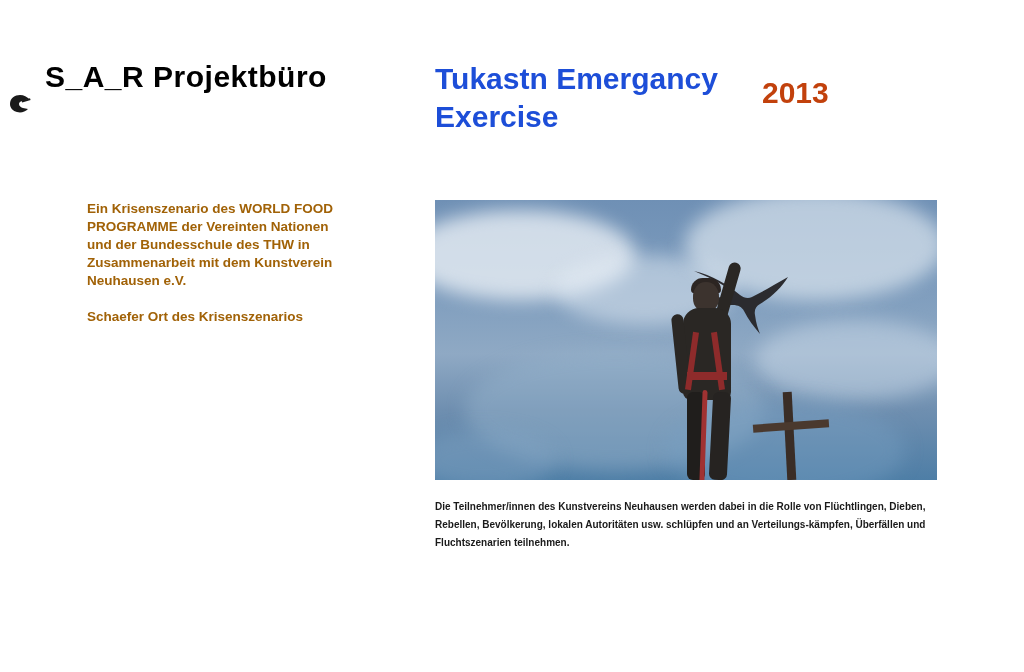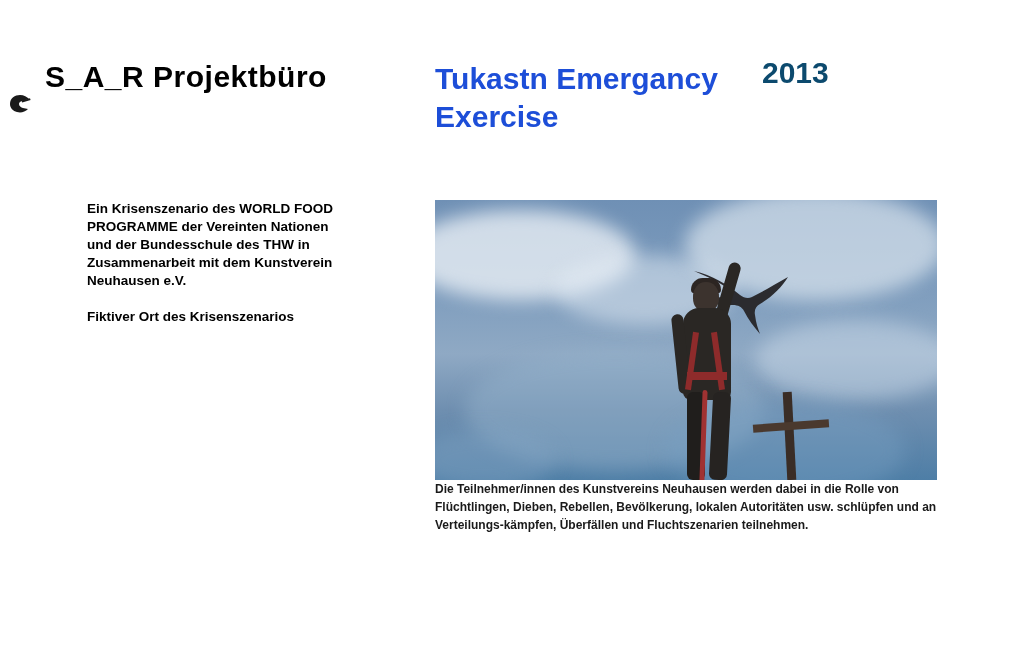--- a/index.html
+++ b/index.html
@@ -48,36 +48,36 @@
     top: 60px;
     width: 300px;
     font-size: 30px;
     font-weight: bold;
     line-height: 38px;
     color: #1d4ed8;
   }
   .project-year {
     position: absolute;
     left: 762px;
-    top: 56px;
+    top: 76px;
     font-size: 30px;
     font-weight: bold;
-    color: #0c4a6e;
+    color: #c2410c;
   }
 
   
   .left-col {
     position: absolute;
     left: 87px;
     top: 200px;
     width: 262px;
     font-size: 13.5px;
     font-weight: bold;
     line-height: 18px;
-    color: #000000;
+    color: #a16207;
   }
   .left-col p {
     margin: 0 0 18px 0;
   }
   .left-col p:last-child { margin-bottom: 0; }
 
   
   .right-col {
     position: absolute;
     left: 435px;
@@ -238,21 +238,22 @@
     left: 34px;
     top: 128px;
     width: 5px;
     height: 92px;
     background: #a03232;
     border-radius: 3px;
     transform: rotate(2deg);
   }
 
   .right-text {
-    font-size: 12px;
+    margin-top: 18px;
+    font-size: 10px;
     font-weight: bold;
     line-height: 18px;
     color: #1a1a1a;
   }
   .right-text p { margin: 0 0 18px 0; }
   .right-text p:last-child { margin-bottom: 0; }
 </style>
 </head>
 <body>
 
@@ -264,21 +265,21 @@
       <path d="M13.5 8.5 L22 6.2 L22.6 8.1 L14.2 10.4 Z" fill="#1a1a1a"></path>
     </svg>
   </div>
 
   <div class="site-title">S_A_R Projektbüro</div>
   <div class="project-title">Tukastn Emergancy Exercise</div>
   <div class="project-year">2013</div>
 
   <div class="left-col">
     <p>Ein Krisenszenario des WORLD FOOD PROGRAMME der Vereinten Nationen und der Bundesschule des THW in Zusammenarbeit mit dem Kunstverein Neuhausen e.V.</p>
-    <p>Fiktiver Ort des Krisenszenarios</p>
+    <p>Schaefer Ort des Krisenszenarios</p>
   </div>
 
   <div class="right-col">
 
     <div class="photo">
       <div class="cloud c1"></div>
       <div class="cloud c2"></div>
       <div class="cloud c3"></div>
       <div class="cloud c4"></div>
       <div class="cloud c5"></div>

